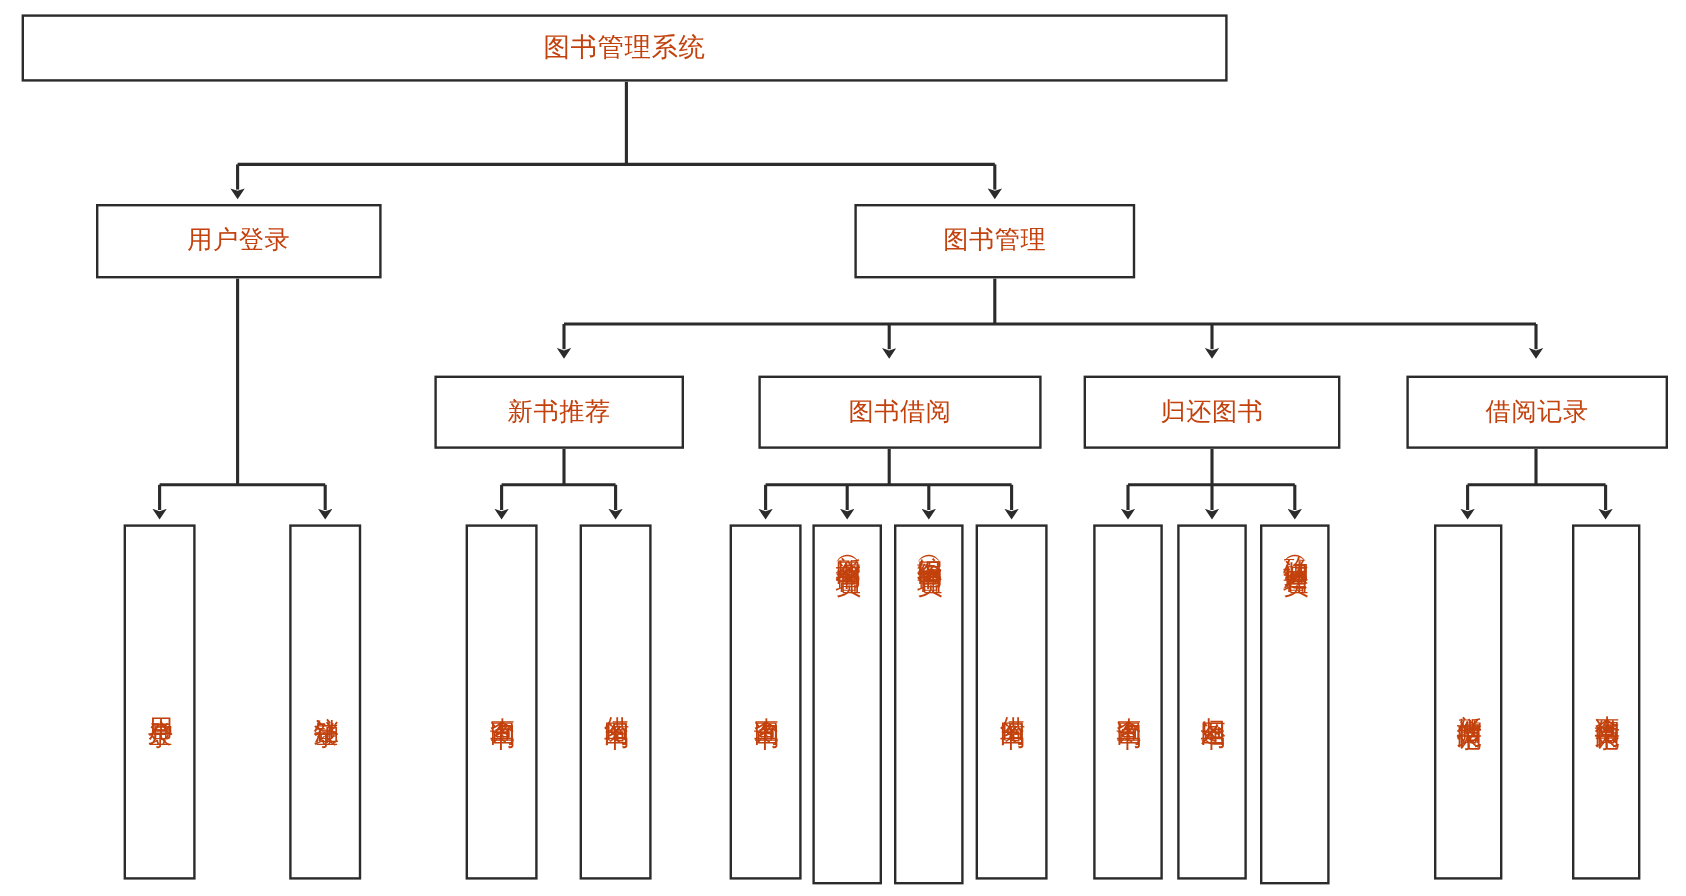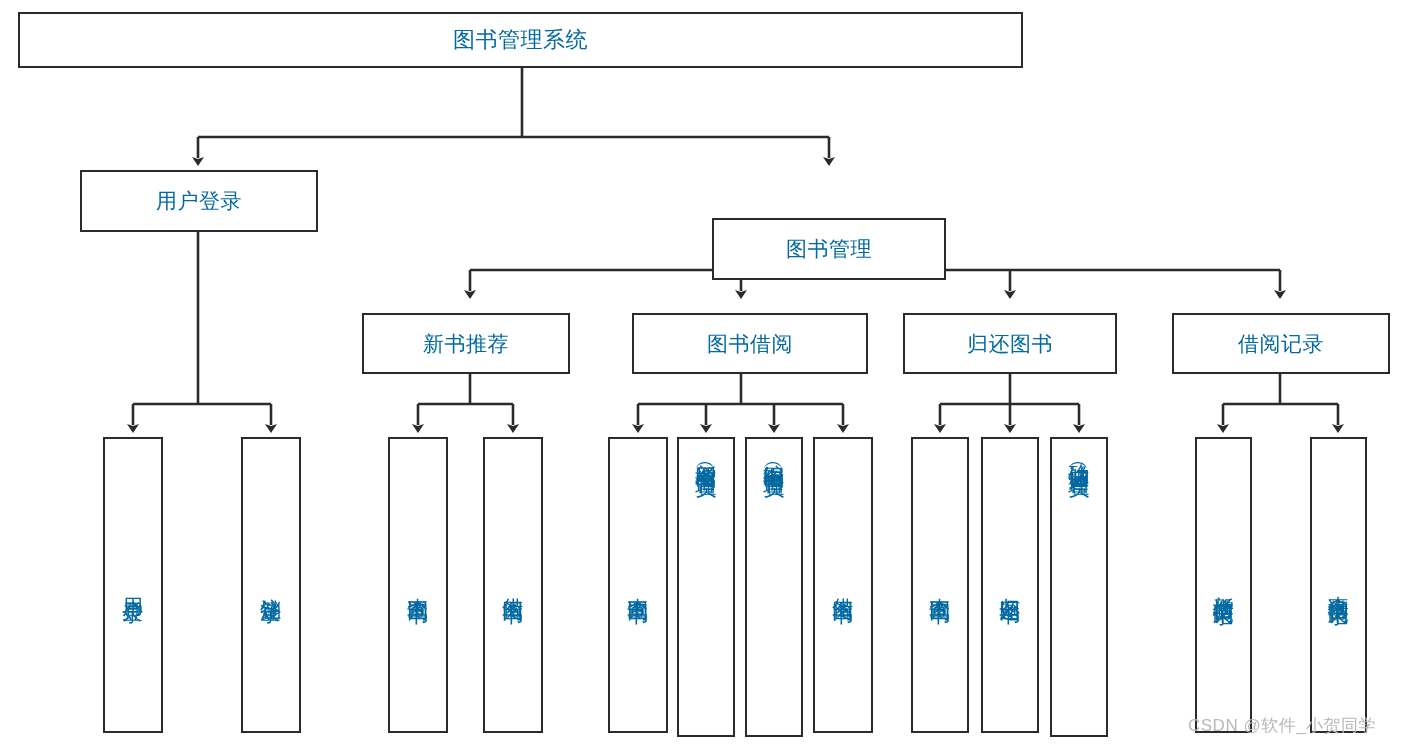--- a/index.html
+++ b/index.html
@@ -30,21 +30,21 @@
   .node {
     position: absolute;
     box-sizing: border-box;
     background: #ffffff;
     border: 2px solid #2b2b2b;
     display: flex;
     align-items: center;
     justify-content: center;
   }
   .node .label {
-    color: #0369a1;
+    color: #c2410c;
     letter-spacing: 0.5px;
     white-space: nowrap;
   }
   
   .node.h .label {
     font-size: 21px;
     line-height: 1.1;
   }
   .node.root .label {
     font-size: 22px;
@@ -134,21 +134,21 @@
     </g>
   </svg>
 
   <div class="node h root" style="left:18px; top:12px; width:1005px; height:56px;">
     <span class="label">图书管理系统</span>
   </div>
 
   <div class="node h" style="left:80px; top:170px; width:238px; height:62px;">
     <span class="label">用户登录</span>
   </div>
-  <div class="node h" style="left:712px; top:170px; width:234px; height:62px;margin-top:48px;">
+  <div class="node h" style="left:712px; top:170px; width:234px; height:62px;">
     <span class="label">图书管理</span>
   </div>
 
   <div class="node h" style="left:362px; top:313px; width:208px; height:61px;">
     <span class="label">新书推荐</span>
   </div>
   <div class="node h" style="left:632px; top:313px; width:236px; height:61px;">
     <span class="label">图书借阅</span>
   </div>
   <div class="node h" style="left:903px; top:313px; width:214px; height:61px;">
@@ -195,15 +195,14 @@
     <span class="label">确认归还（管理员）</span>
   </div>
 
   <div class="node v centered" style="left:1195px; top:437px; width:57px; height:296px;">
     <span class="label">新增借阅记录</span>
   </div>
   <div class="node v centered" style="left:1310px; top:437px; width:57px; height:296px;">
     <span class="label">查询借阅记录</span>
   </div>
 
-  <div class="watermark">CSDN @软件_小贺同学</div>
 
 </div>
 
 </body></html>

